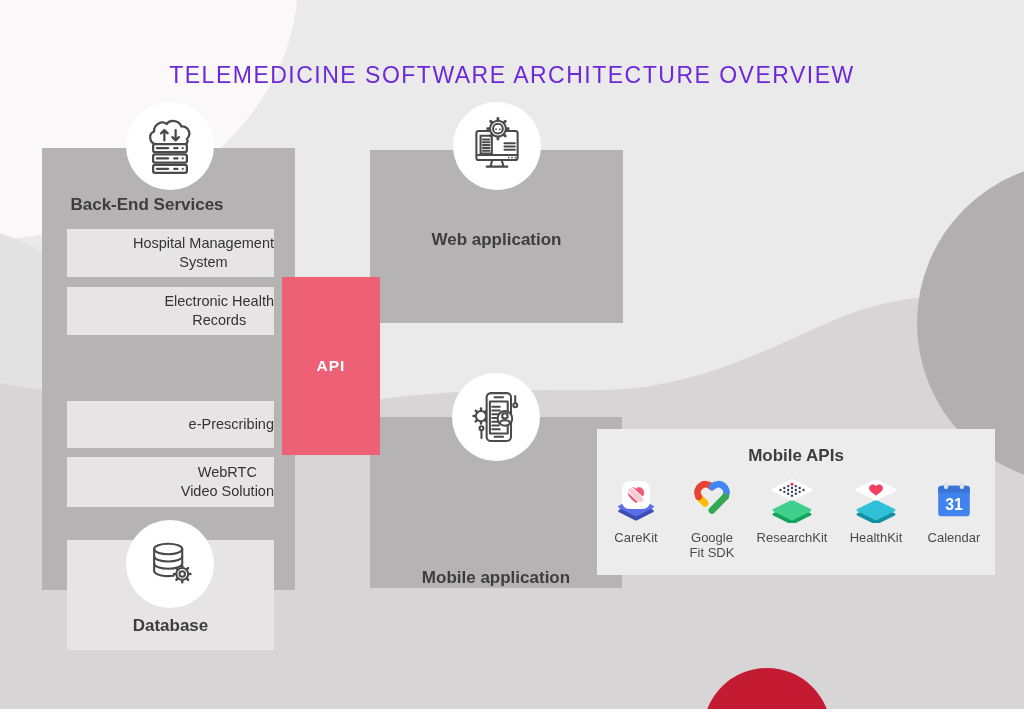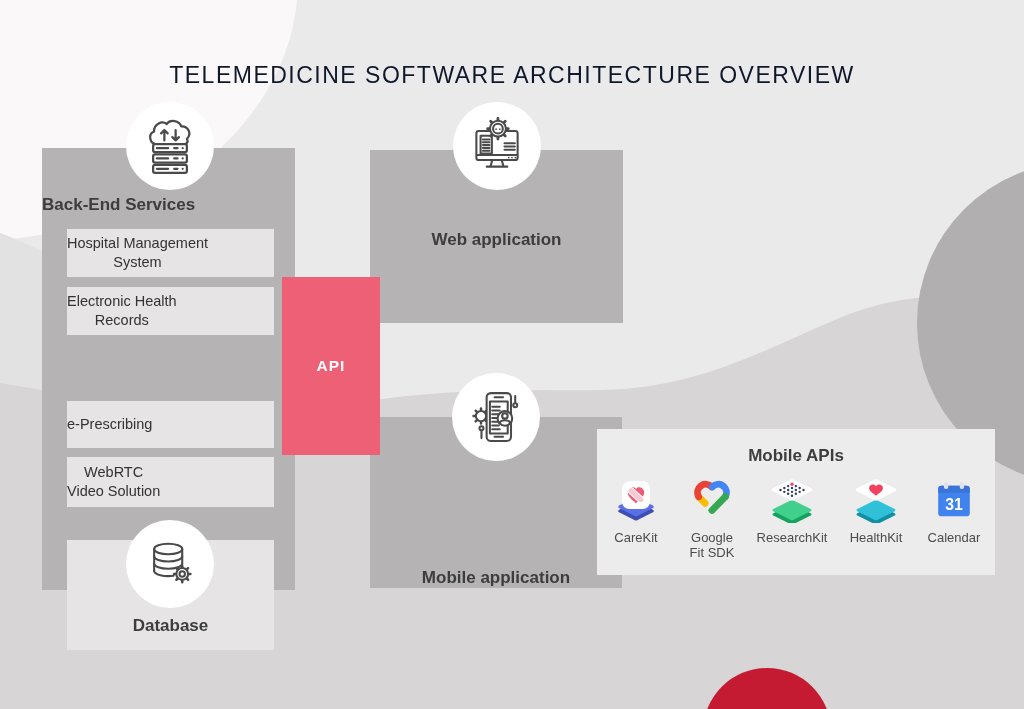--- a/index.html
+++ b/index.html
@@ -3,31 +3,31 @@
 <meta charset="utf-8">
 <style>
   html,body{margin:0;padding:0;background:#fff;}
   .canvas{
     position:relative;width:1024px;height:709px;overflow:hidden;
     font-family:"Liberation Sans",sans-serif;background:#ebeaea;
   }
   .bg{position:absolute;inset:0;z-index:0;}
   .page-title{
     position:absolute;top:62px;left:0;width:1024px;text-align:center;
-    font-size:23px;letter-spacing:1.5px;color:#0f172a;font-weight:400;z-index:2;
+    font-size:23px;letter-spacing:1.5px;color:#6d28d9;font-weight:400;z-index:2;
   }
   .panel{position:absolute;background:#b5b3b3;z-index:1;}
   .backend-panel{left:42px;top:148px;width:253px;height:442px;}
   .backend-title{
-    position:absolute;left:0;top:47px;width:210px;
+    position:absolute;left:0;top:47px;width:210px;text-align:center;
     font-size:17px;font-weight:bold;color:#3d3d3d;
   }
   .inner-box{
     position:absolute;left:25px;width:207px;background:#e6e4e4;
-    display:flex;align-items:center;justify-content:flex-start;text-align:center;
+    display:flex;align-items:center;justify-content:flex-end;text-align:center;
     font-size:14.5px;color:#333;line-height:1.28;white-space:pre-line;
   }
   .api-box{
     position:absolute;left:282px;top:277px;width:98px;height:178px;background:#ee6075;
     display:flex;align-items:center;justify-content:center;box-sizing:border-box;
     z-index:2;
   }
   .api-box span{color:#fff;font-weight:bold;font-size:15.5px;letter-spacing:1px;}
   .webapp-panel{left:370px;top:150px;width:253px;height:173px;display:flex;align-items:center;justify-content:center;padding-top:6px;box-sizing:border-box;}
   .mobileapp-panel{left:370px;top:417px;width:252px;height:171px;display:flex;align-items:flex-end;justify-content:center;padding-top:5px;box-sizing:border-box;}

